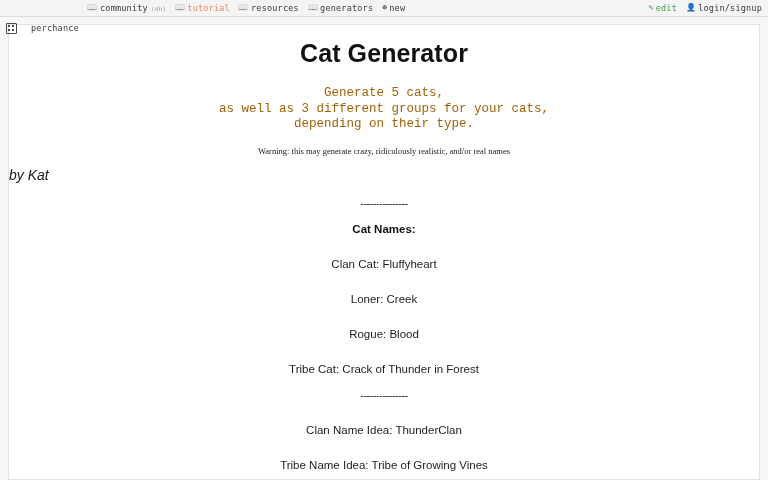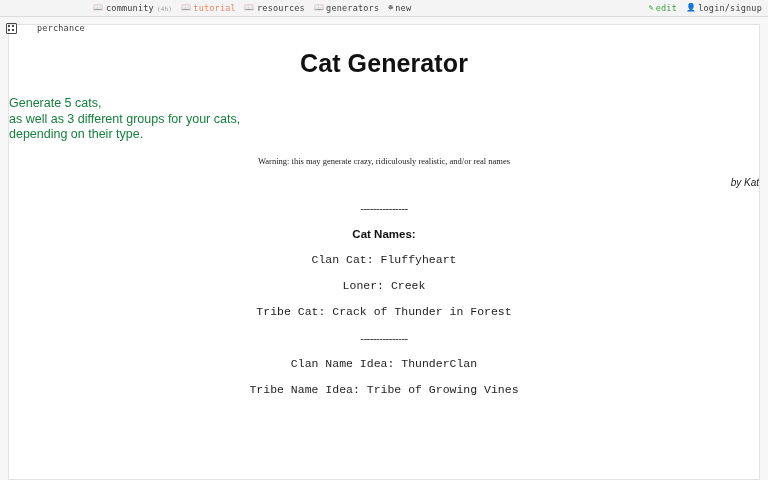--- a/index.html
+++ b/index.html
@@ -31,21 +31,21 @@
   .nav-right { display: flex; align-items: center; gap: 9px; }
   .nav-item {
     display: inline-flex;
     align-items: center;
     gap: 2px;
     color: #3b3b3b;
     text-decoration: none;
     white-space: nowrap;
     cursor: pointer;
   }
-  .nav-item.brand { gap: 20px; margin-top: 40px; }
+  .nav-item.brand { gap: 14px; margin-top: 40px; }
   .nav-item.active { color: #e8896b; }
   .nav-item.edit { color: #46a049; }
   .nav-sup { font-size: 6px; color: #9a9a9a; margin-left: 1px; vertical-align: super; }
 
   .ico {
     display: inline-block;
     line-height: 1;
     font-size: 8px;
   }
   .logo-box {
@@ -69,50 +69,51 @@
     padding: 7px 8px 0 8px;
     box-sizing: border-box;
     height: 463px;
   }
   .sheet {
     background: #ffffff;
     border: 1px solid #e3e3e3;
     height: 100%;
     box-sizing: border-box;
     overflow: hidden;
-    padding-top: 24px;
+    padding-top: 14px;
   }
 
   .page-title {
     text-align: center;
     font-size: 25px;
     font-weight: bold;
     color: #111;
     margin: 0 0 18px 0;
     letter-spacing: .1px;
   }
 
   .serif-block {
-    font-family: Liberation Sans, sans-serif;
-    color: #15803d;
+    font-family: Liberation Mono, monospace;
+    text-align: center;
+    color: #a16207;
     font-size: 12.5px;
     line-height: 15.5px;
   }
   .warning-line {
     font-family: "Liberation Serif", serif;
     text-align: center;
     font-size: 8.5px;
     color: #1a1a1a;
     margin-top: 13px;
   }
   .byline {
     font-family: "Liberation Sans", sans-serif;
-    text-align: right;
+    text-align: left;
     font-style: italic;
-    font-size: 10px;
+    font-size: 14px;
     color: #1a1a1a;
     margin-top: 11px;
   }
 
   .divider {
     text-align: center;
     font-size: 11px;
     color: #2a2a2a;
     letter-spacing: -0.5px;
     margin-top: 14px;
@@ -124,22 +125,21 @@
     font-weight: bold;
     font-size: 11.5px;
     color: #111;
     margin-top: 14px;
   }
 
   .entry {
     text-align: center;
     font-size: 11.5px;
     color: #1d1d1d;
-    margin-top: 13px;
-    font-family: Liberation Mono, monospace;
+    margin-top: 23px;
   }
 </style>
 </head>
 <body>
 
 <div class="navbar">
   <div class="nav-left">
 
     <a class="nav-item brand">
       <span class="logo-box"></span>
@@ -199,20 +199,21 @@
     <div class="warning-line">Warning: this may generate crazy, ridiculously realistic, and/or real names</div>
 
     <div class="byline">by Kat</div>
 
     <div class="divider">---------------</div>
 
     <div class="section-head">Cat Names:</div>
 
     <div class="entry">Clan Cat: Fluffyheart</div>
     <div class="entry">Loner: Creek</div>
+    <div class="entry">Rogue: Blood</div>
     <div class="entry">Tribe Cat: Crack of Thunder in Forest</div>
 
     <div class="divider">---------------</div>
 
 
     <div class="entry">Clan Name Idea: ThunderClan</div>
     <div class="entry">Tribe Name Idea: Tribe of Growing Vines</div>
 
   </div>
 </div>

